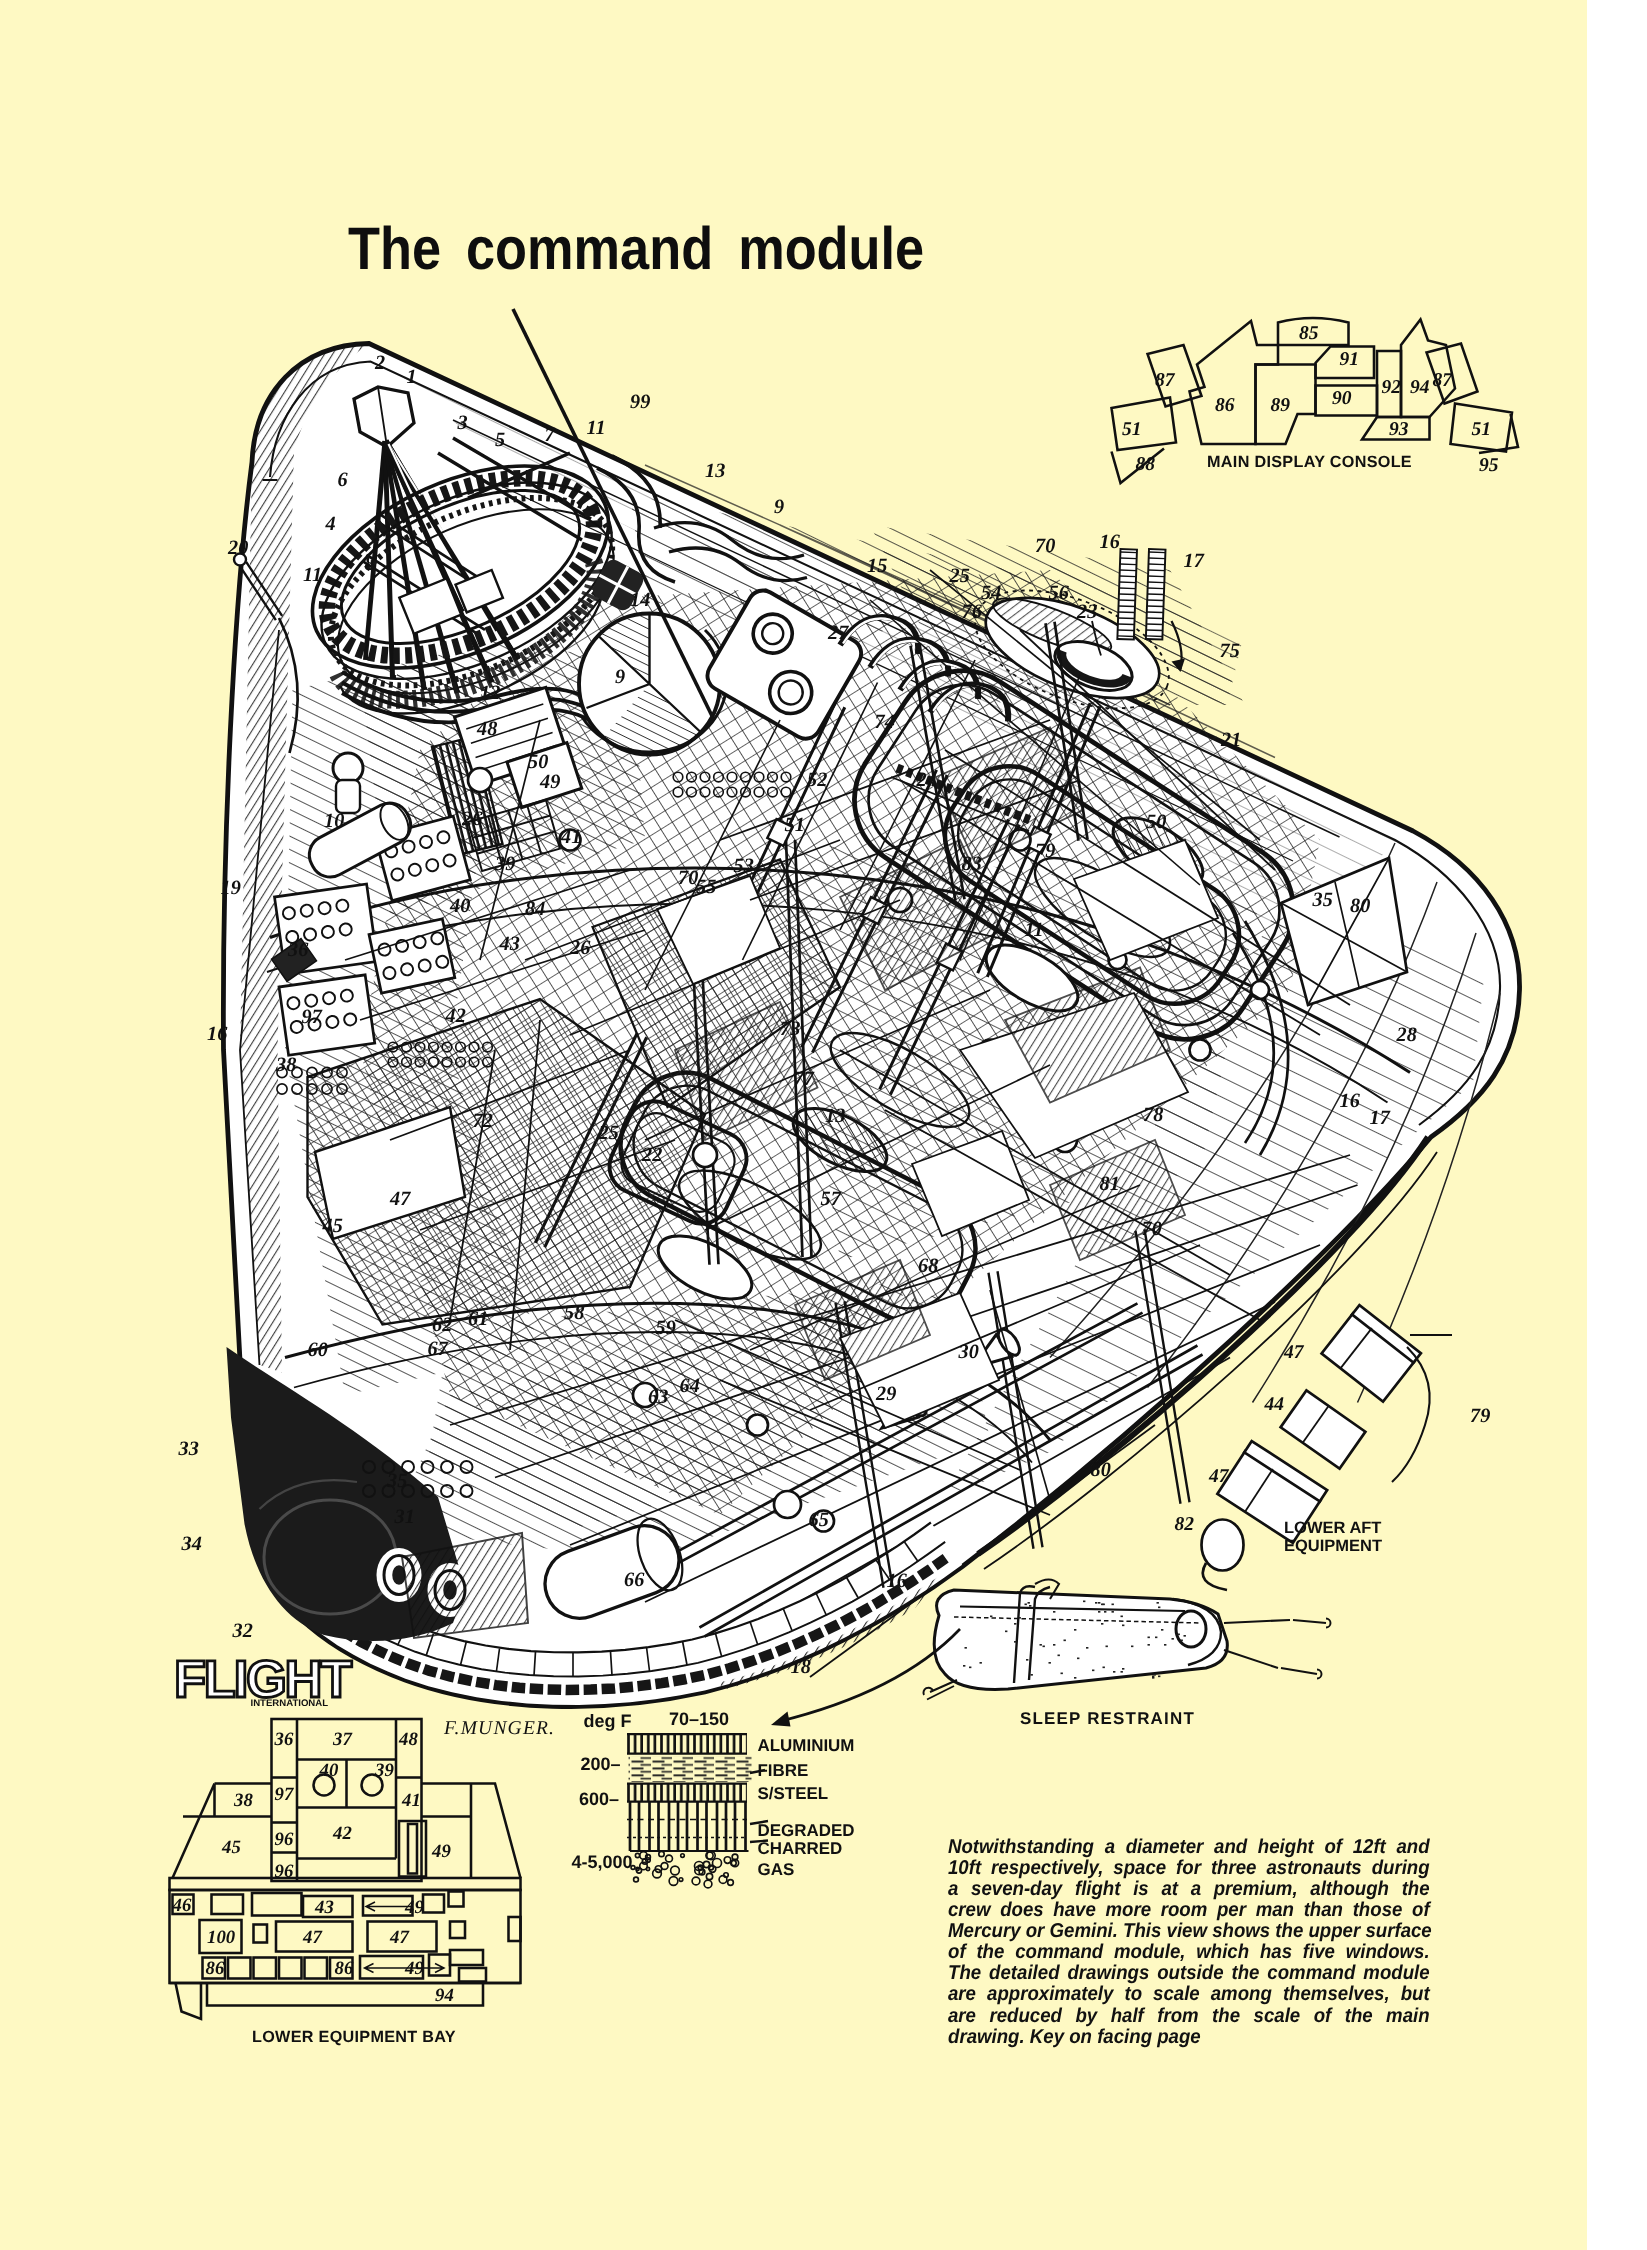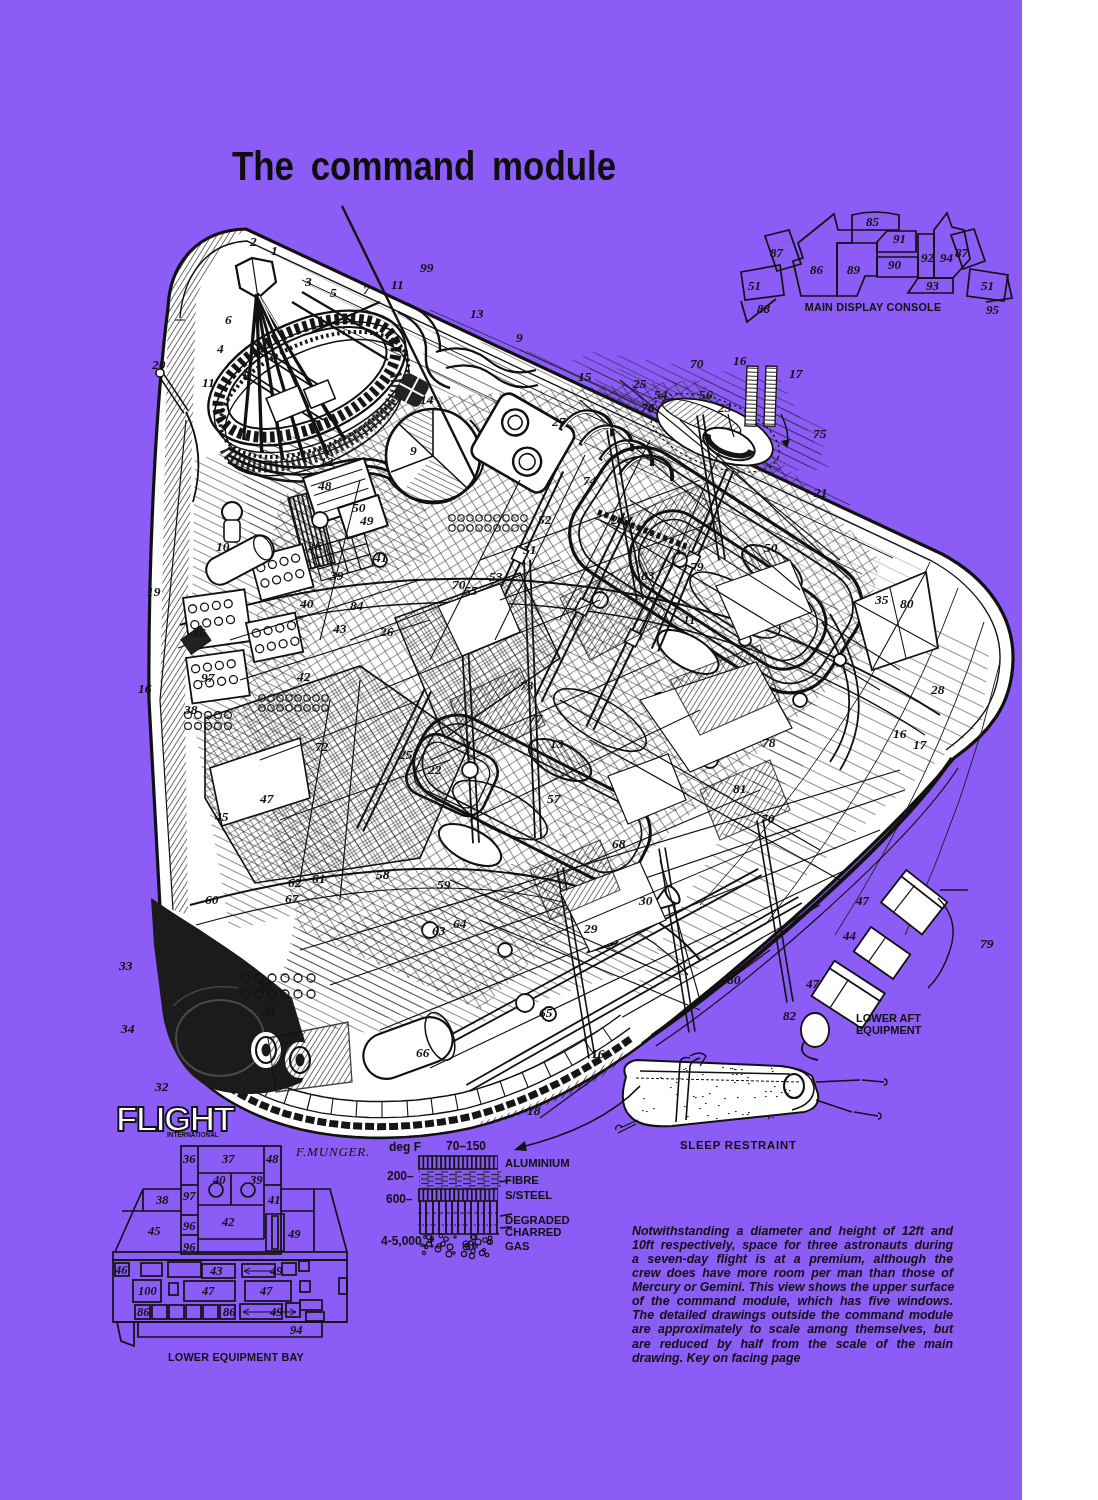--- a/index.html
+++ b/index.html
@@ -1,15 +1,15 @@
 <!DOCTYPE html>
 <html><head><meta charset="utf-8"><style>
 html,body{margin:0;padding:0;background:#fff;}
-#page{position:relative;width:1022px;height:1500px;background:#8b5cf6;overflow:hidden;
-font-family:"Liberation Sans", sans-serif;}
+#page{position:relative;width:1022px;height:1500px;background:#fef9c3;overflow:hidden;
+font-family:"Liberation Sans", sans-serif;padding-left:36px;}
 #title{position:absolute;left:232px;top:144px;font-size:40px;font-weight:bold;color:#0e0e0e;
 word-spacing:8px;transform:scaleX(0.872);transform-origin:0 0;white-space:nowrap;}
 #para{position:absolute;left:632px;top:1224px;width:346px;transform:scaleX(0.928);transform-origin:0 0;font-family:"Liberation Sans", sans-serif;
 font-size:13.4px;font-weight:bold;font-style:italic;line-height:14.06px;color:#111;}
 #para div{text-align:justify;text-align-last:justify;white-space:nowrap;}
 #para div.last{text-align-last:left;}
 </style></head><body>
 <div id="page">
 
 <div id="title">The command module</div>

